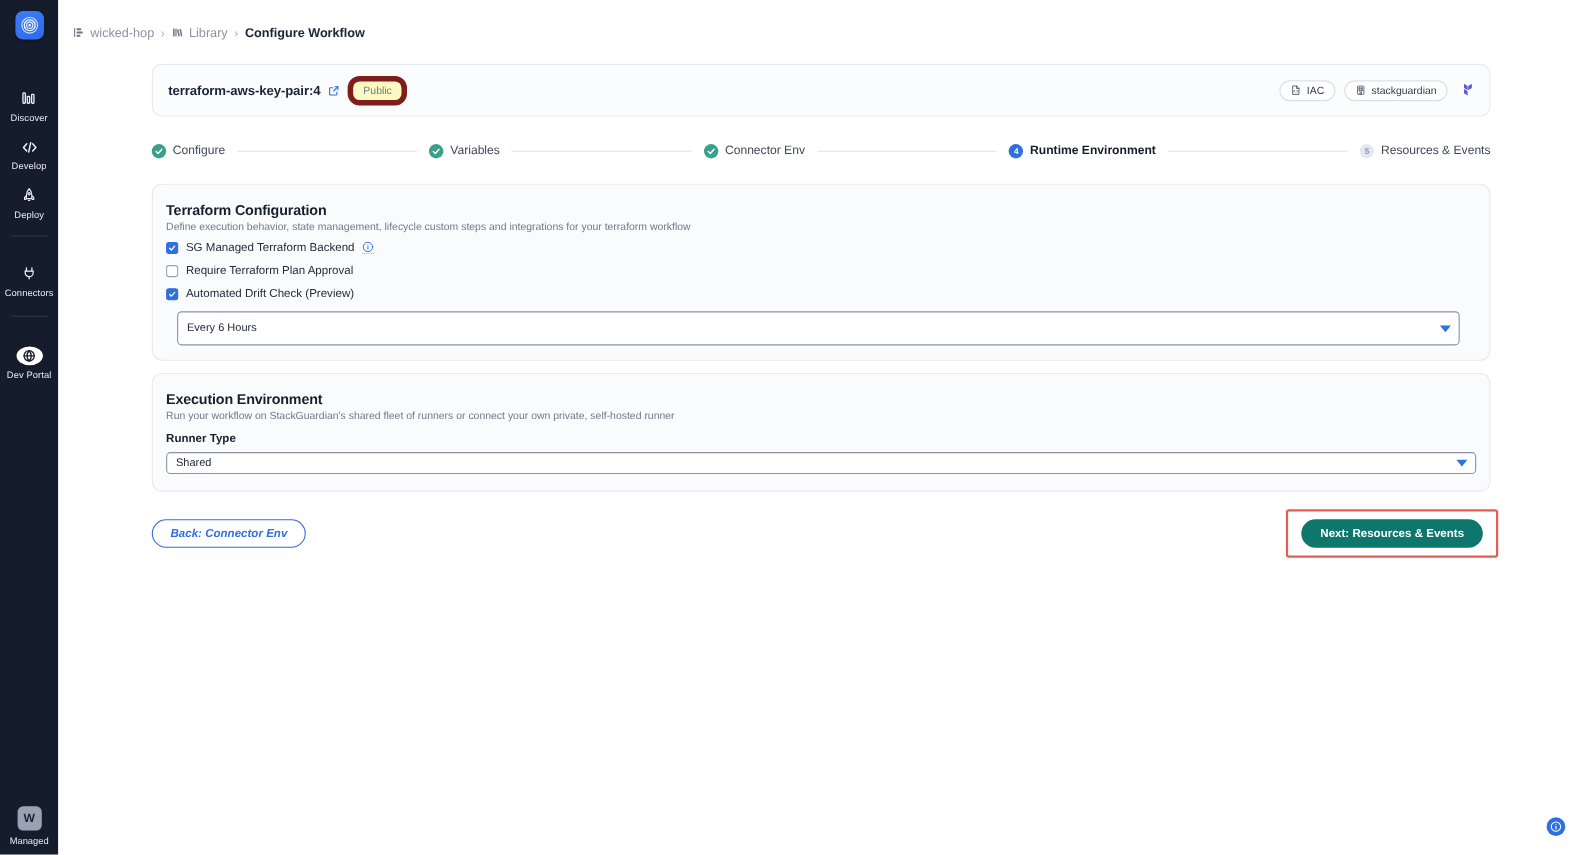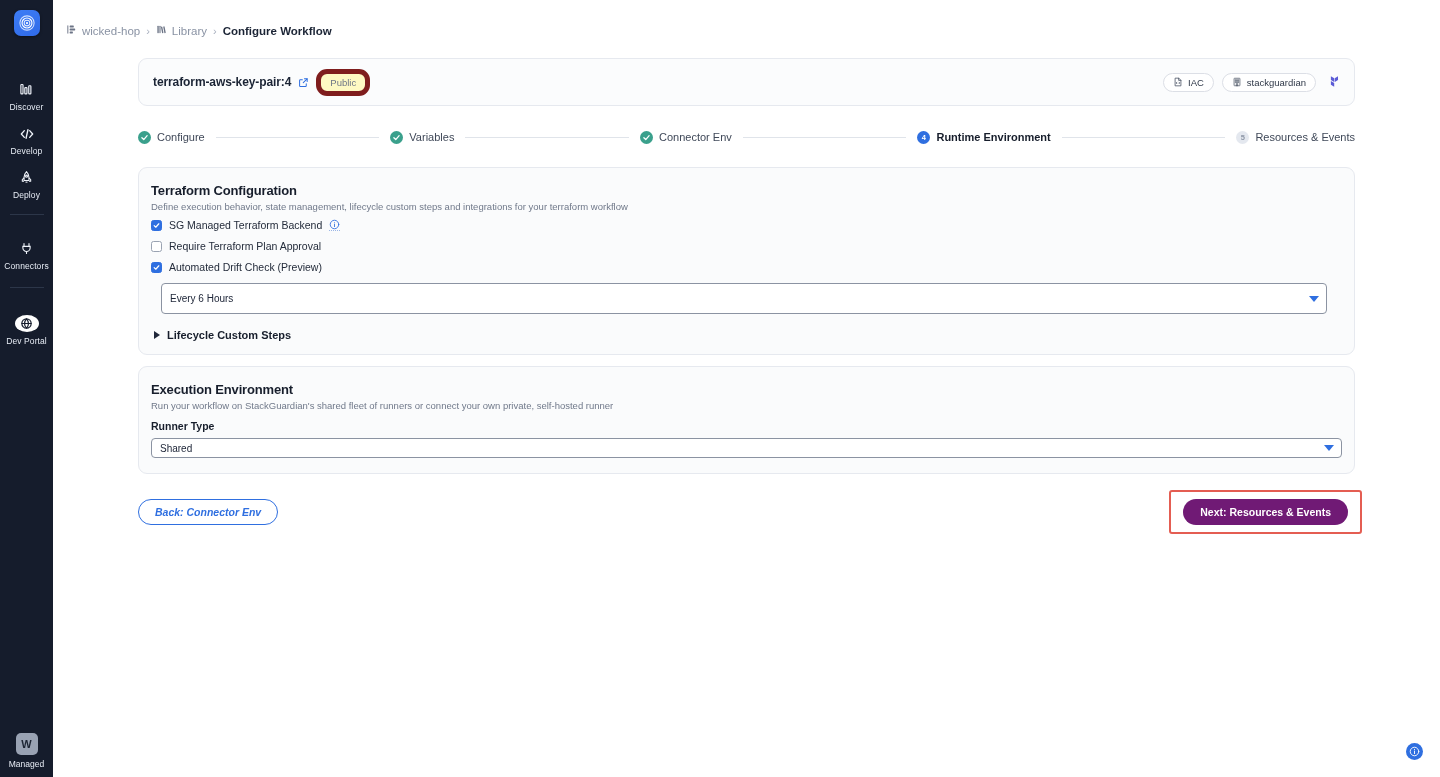--- a/index.html
+++ b/index.html
@@ -146,21 +146,21 @@
   .footer { margin: 18px 78px 0 85px; display:flex; align-items:center; justify-content:space-between; height:40px;}
   .btn-back {
     border:1px solid #2f6fe0; border-radius:14px; background:#fff;
     color:#2f6fe0; font-size:10.5px; font-weight:700;
     padding:6px 16px; cursor:pointer;
     font-family:"Liberation Sans",sans-serif;
     font-style:italic;
   }
   .next-wrap { border:2.5px solid #e45d52; border-radius:3px; padding:7px 12px; }
   .btn-next {
-    background:#701a75; border:none; border-radius:14px; color:#fff;
+    background:#0f766e; border:none; border-radius:14px; color:#fff;
     font-size:10.5px; font-weight:700; padding:7px 17px; cursor:pointer;
     font-family:"Liberation Sans",sans-serif;
   }
 
   .help-fab {
     position:absolute; right:17px; bottom:17px;
     width:17px;height:17px;border-radius:50%;
     background:#2f6fe0; display:flex;align-items:center;justify-content:center;
     color:#fff; cursor:pointer;
   }
@@ -405,24 +405,20 @@
         </span>
         <span class="check-lbl">Automated Drift Check (Preview)</span>
       </div>
 
       <div class="select">
         <span class="select-val">Every 6 Hours</span>
         <span class="caret"></span>
       </div>
 
 
-      <div class="accordion">
-        <span class="acc-arrow"></span>
-        <span class="acc-label">Lifecycle Custom Steps</span>
-      </div>
     </section>
 
     <section class="card exec">
       <h2 class="card-title">Execution Environment</h2>
       <p class="card-sub">Run your workflow on StackGuardian's shared fleet of runners or connect your own private, self-hosted runner</p>
       <div class="field-label">Runner Type</div>
       <div class="select full" style="margin-top:6px;">
         <span class="select-val">Shared</span>
         <span class="caret"></span>
       </div>

